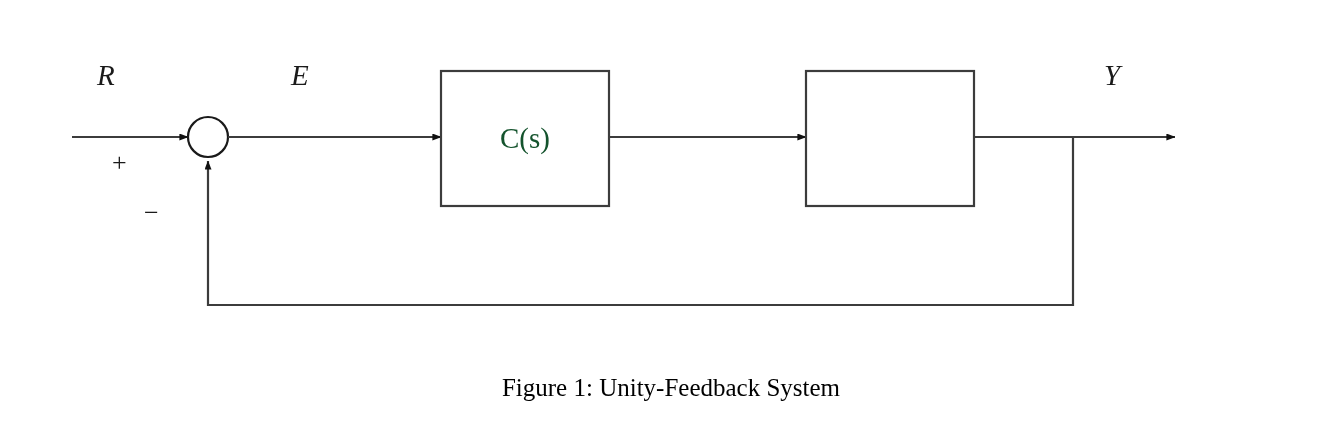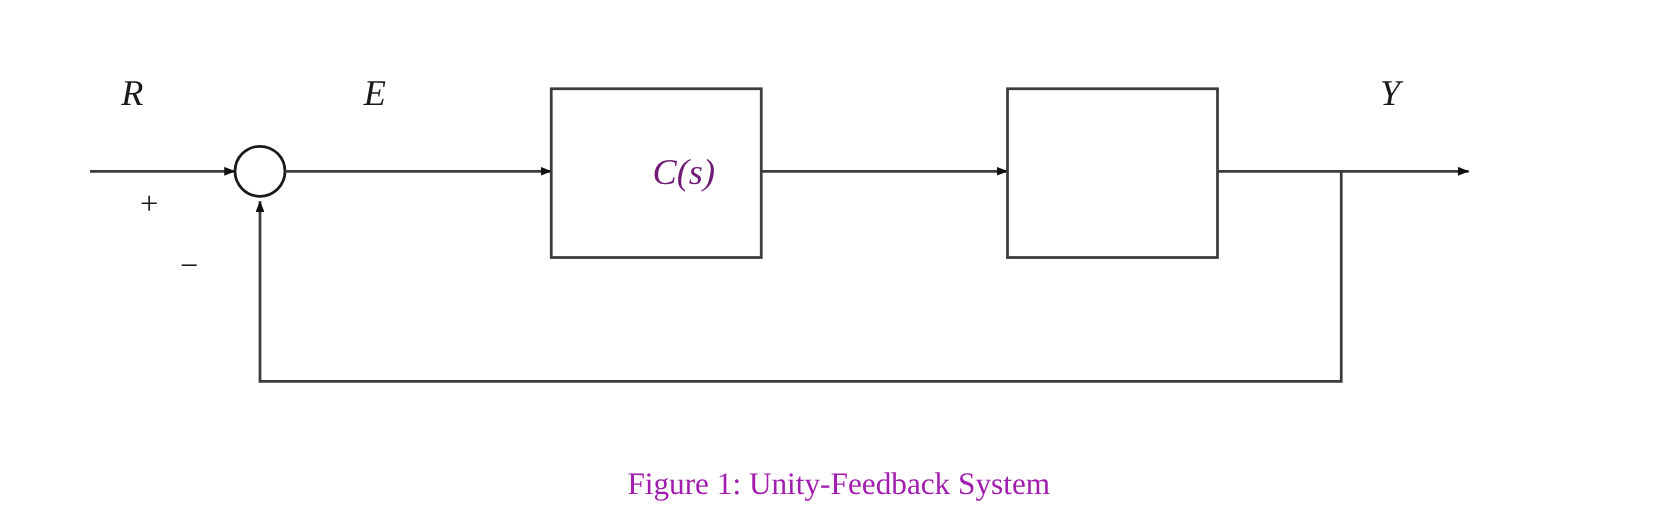--- a/index.html
+++ b/index.html
@@ -28,47 +28,45 @@
     font-style: italic;
     font-size: 29px;
     color: #1a1a1a;
     line-height: 1;
     white-space: nowrap;
     user-select: none;
   }
   .block-label {
     position: absolute;
     font-family: "Liberation Serif", "DejaVu Serif", serif;
-    font-style: italic;
     font-size: 29px;
-    color: #701a75;
+    color: #14532d;
     line-height: 1;
     white-space: nowrap;
     text-align: center;
     user-select: none;
-    padding-left: 22px;
   }
   .sign-label {
     position: absolute;
     font-family: "Liberation Serif", "DejaVu Serif", serif;
     font-size: 26px;
     color: #1a1a1a;
     line-height: 1;
     white-space: nowrap;
     user-select: none;
   }
   #figure-caption {
     position: absolute;
     left: 0;
     top: 374px;
     width: 1342px;
     text-align: center;
     font-family: "Liberation Serif", "DejaVu Serif", serif;
     font-size: 25px;
-    color: #a21caf;
+    color: #000000;
     white-space: nowrap;
   }
 </style>
 </head>
 <body>
 
 <div id="figure-root">
 
   <svg id="diagram-svg" viewBox="0 0 1342 421">
     <defs>

